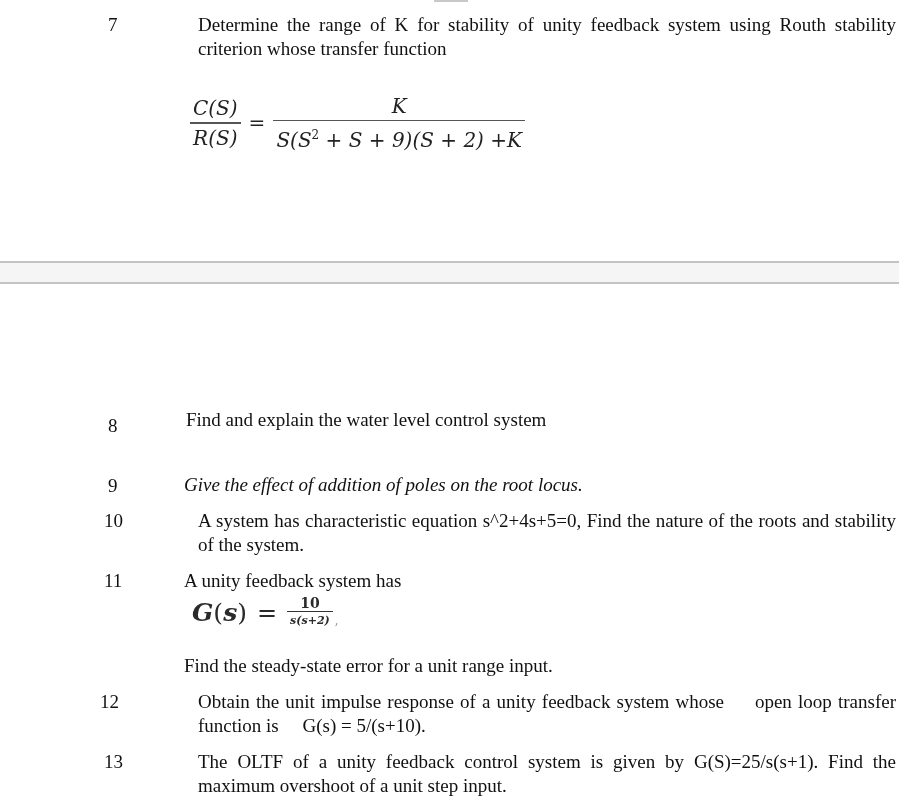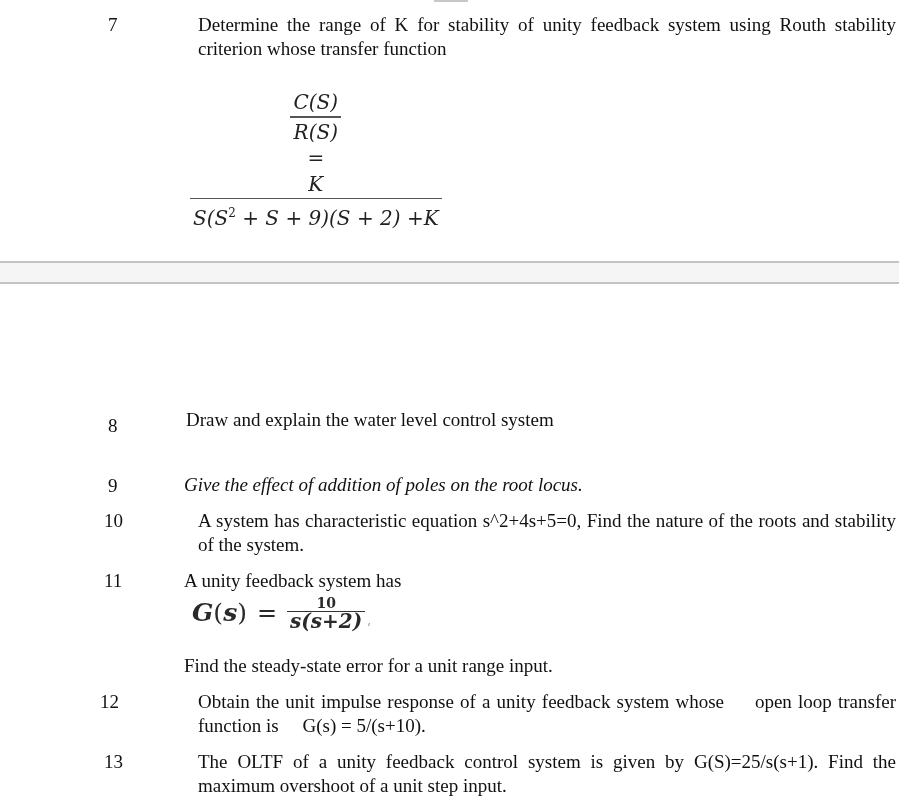--- a/index.html
+++ b/index.html
@@ -7,34 +7,34 @@
          font-family: "Liberation Serif", "DejaVu Serif", serif; color: #111; }
   .abs { position: absolute; }
   .num { font-size: 19px; line-height: 24px; }
   .txt { font-size: 19px; line-height: 24px; }
   .just { text-align: justify; text-align-last: left; margin-left: 14px; }
   .top-mark { position: absolute; left: 434px; top: 0; width: 34px; height: 2px; background: #c8c8c8; }
   .page-break { position: absolute; left: 0; top: 261px; width: 899px; height: 19px;
                 background: #f5f5f5; border-top: 2px solid #c3c3c3; border-bottom: 2px solid #c3c3c3; }
   
   .eq7 { position: absolute; left: 190px; top: 88px; height: 70px; display: flex; align-items: center;
-         font-family: "DejaVu Serif", serif; font-style: italic; color: #222; font-size: 20px; flex-direction: column; }
+         font-family: "DejaVu Serif", serif; font-style: italic; color: #222; font-size: 20px; }
   .frac { display: inline-flex; flex-direction: column; align-items: center; }
   .frac .n, .frac .d { padding: 0 3px; line-height: 28px; white-space: nowrap; }
   .frac .bar { height: 1.5px; background: #555; align-self: stretch; }
   .eqsign { font-style: normal; margin: 0 8px; font-size: 20px; }
   .sup { font-size: 12px; vertical-align: 8px; font-style: normal; }
   
   .eq11 { position: absolute; left: 192px; top: 595px; display: flex; align-items: center;
           font-family: "DejaVu Serif", serif; color: #2a2a2a; }
   .eq11 .big { font-size: 25px; font-style: italic; font-weight: bold; }
   .eq11 .paren { font-style: normal; font-weight: normal; }
   .eq11 .eqs { font-size: 24px; margin: 0 10px; }
   .eq11 .frac .n { font-size: 14px; font-weight: bold; line-height: 16px; font-style: normal; }
-  .eq11 .frac .d { font-size: 20px; font-weight: bold; line-height: 18px; font-style: italic; }
+  .eq11 .frac .d { font-size: 11px; font-weight: bold; line-height: 18px; font-style: italic; }
   .eq11 .frac .bar { height: 1.3px; background: #333; }
   .eq11 .comma { font-size: 12px; margin-left: 2px; margin-top: 14px; color: #999; }
 </style>
 </head>
 <body>
 
 <div class="top-mark"></div>
 
 <div class="abs num" style="left:108px; top:13px;">7</div>
 <div class="abs txt just" style="left:184px; top:13px; width:698px;">Determine the range of K for stability of unity feedback system using Routh stability criterion whose transfer function</div>
@@ -49,21 +49,21 @@
   <div class="frac">
     <span class="n">K</span>
     <span class="bar"></span>
     <span class="d"><span>S(S</span><span class="sup">2</span><span> + S + 9)(S + 2) +K</span></span>
   </div>
 </div>
 
 <div class="page-break"></div>
 
 <div class="abs num" style="left:108px; top:414px;">8</div>
-<div class="abs txt" style="left:186px; top:408px; width:698px;">Draw and explain the water level control system</div>
+<div class="abs txt" style="left:186px; top:408px; width:698px;">Find and explain the water level control system</div>
 
 <div class="abs num" style="left:108px; top:474px;">9</div>
 <div class="abs txt" style="left:184px; top:473px; width:698px;font-style:italic;">Give the effect of addition of poles on the root locus.</div>
 
 <div class="abs num" style="left:104px; top:509px;">10</div>
 <div class="abs txt just" style="left:184px; top:509px; width:698px;">A system has characteristic equation s^2+4s+5=0, Find the nature of the roots and stability of the system.</div>
 
 <div class="abs num" style="left:104px; top:569px;text-align:right;">11</div>
 <div class="abs txt" style="left:184px; top:569px; width:698px;">A unity feedback system has</div>
 

